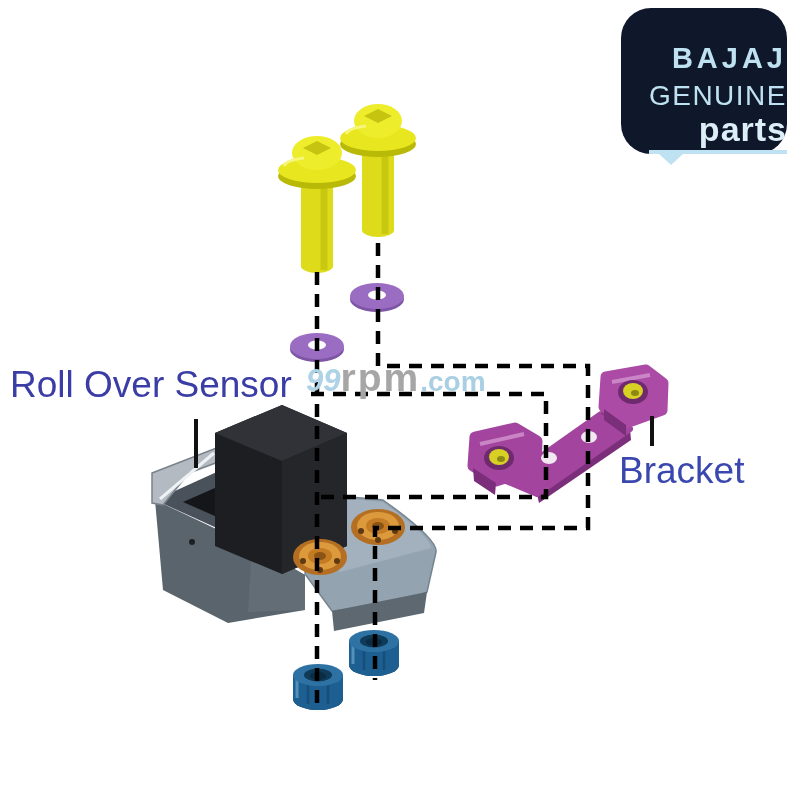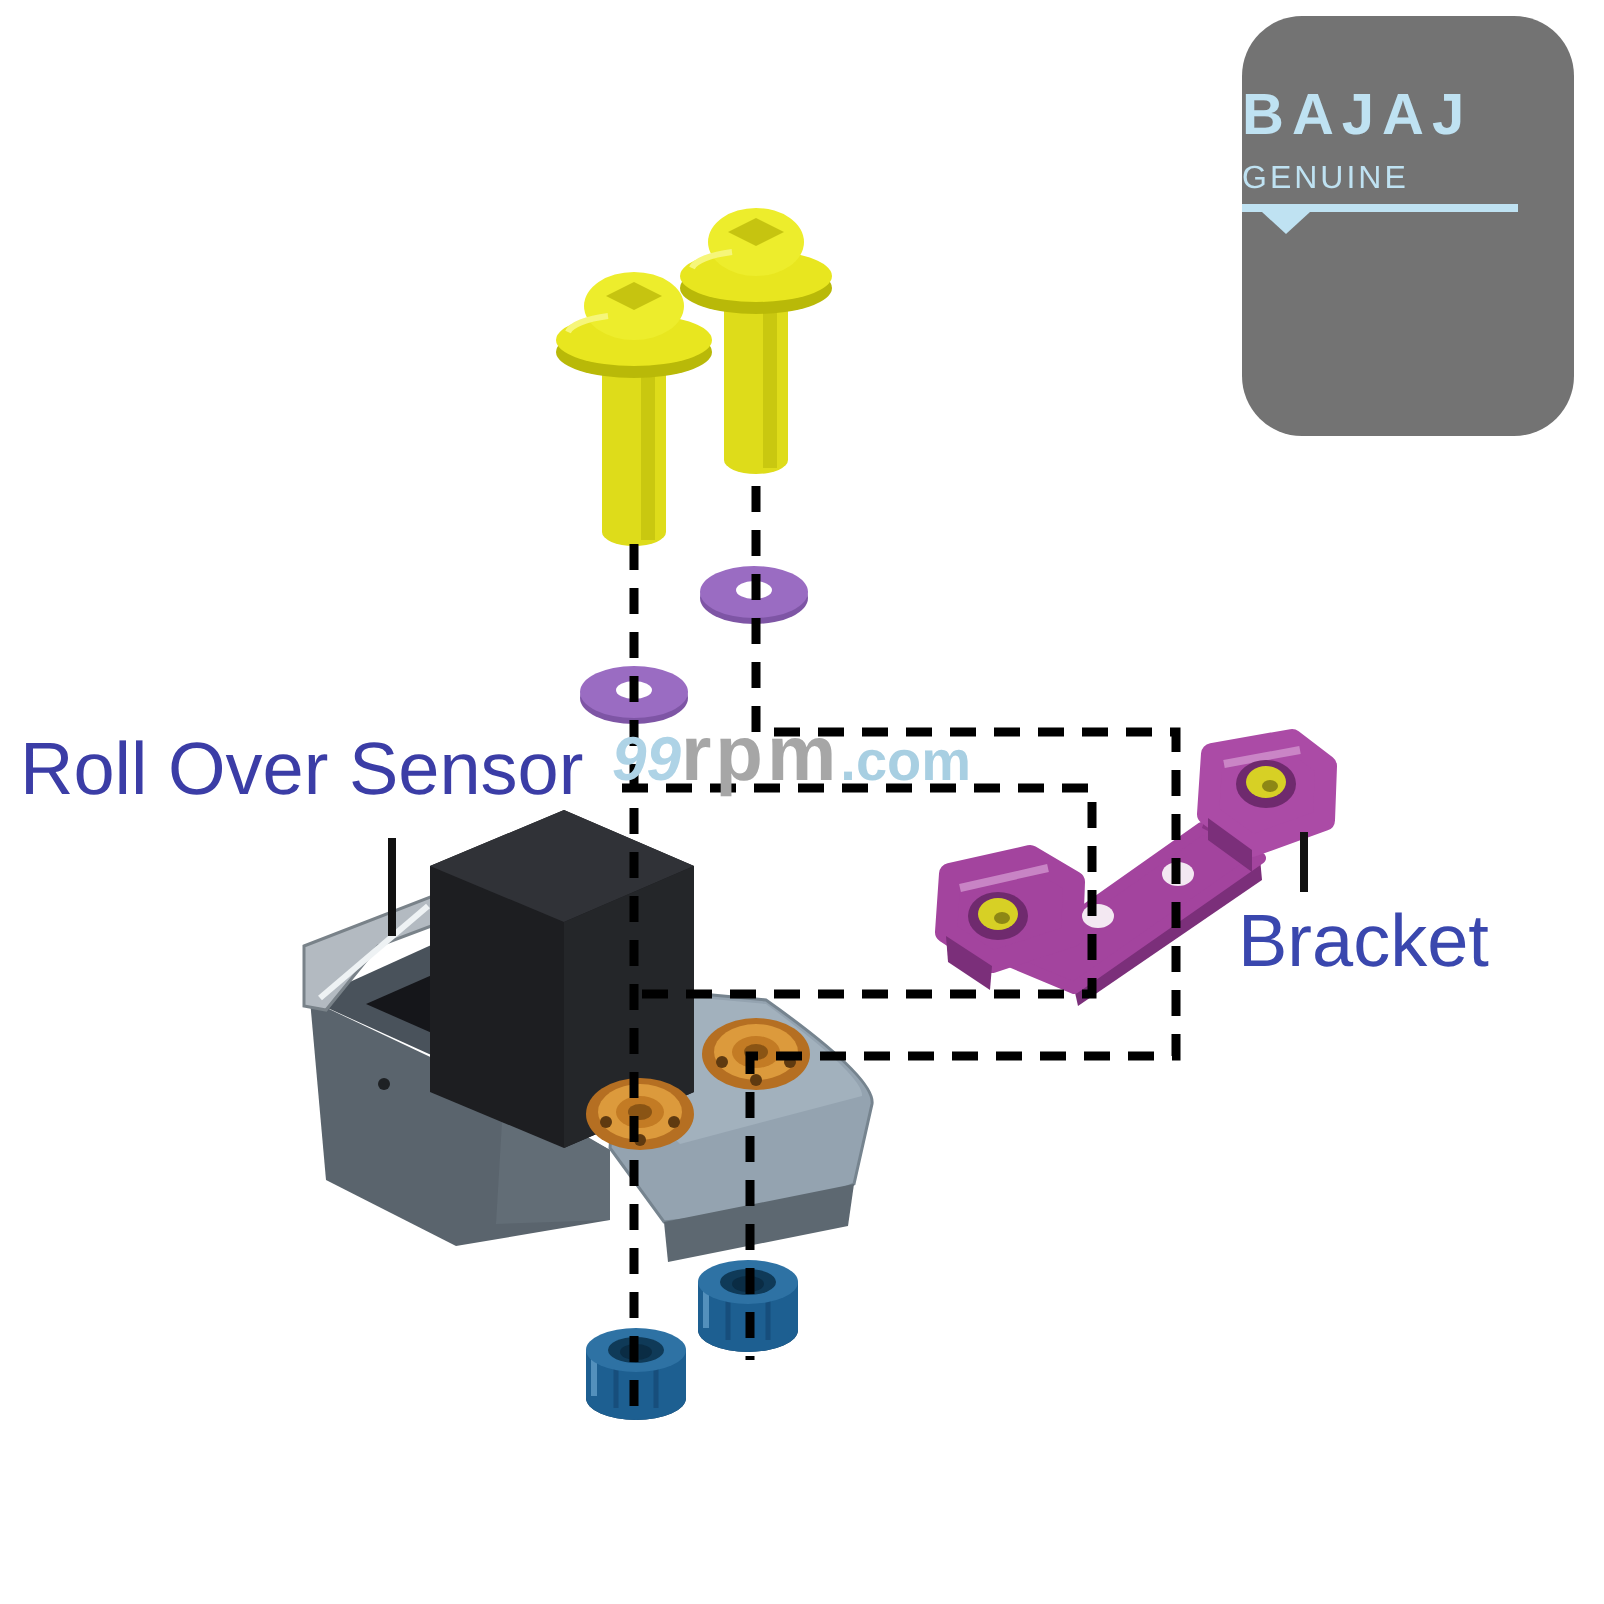--- a/index.html
+++ b/index.html
@@ -18,27 +18,27 @@
   }
   #bracket-label{color:#3a47ae;}
   .watermark{
     position:absolute;left:306px;top:358px;white-space:nowrap;
     font-weight:bold;line-height:1;
   }
   .wm-99{font-size:31px;color:#aed3e6;font-style:italic;}
   .wm-rpm{font-size:39px;color:#a6a6a6;letter-spacing:2px;}
   .wm-com{font-size:28px;color:#a8cfe2;}
   .logo{
-    position:absolute;left:621px;top:8px;width:166px;height:210px;
-    background:#737373;border-radius:30px;
-    display:flex;flex-direction:column;align-items:flex-start;
+    position:absolute;left:621px;top:8px;width:166px;height:146px;
+    background:#0f172a;border-radius:30px;
+    display:flex;flex-direction:column;align-items:flex-end;
     box-sizing:border-box;padding-top:36px;
   }
   .logo-bajaj{font-size:29px;font-weight:bold;letter-spacing:4px;color:#bfe2f2;line-height:1;}
-  .logo-genuine{font-size:16px;letter-spacing:1.5px;color:#bfe2f2;line-height:1;margin-top:9px;}
+  .logo-genuine{font-size:28px;letter-spacing:1.5px;color:#bfe2f2;line-height:1;margin-top:9px;}
   .logo-parts{font-size:34px;font-weight:bold;color:#dceff8;line-height:1;margin-top:2px;letter-spacing:1px;}
   .logo-rule{position:relative;width:138px;height:4px;background:#bfe2f2;margin-top:4px;}
   .logo-arrow{
     position:absolute;left:10px;top:4px;width:0;height:0;
     border-left:12px solid transparent;border-right:12px solid transparent;
     border-top:11px solid #bfe2f2;
   }
 </style>
 </head>
 <body>
@@ -182,18 +182,19 @@
 
   <div class="part-label" id="roll-over-sensor-label" style="left:10px; top:364px;">Roll Over Sensor</div>
 
   <div class="watermark">
     <span class="wm-99">99</span><span class="wm-rpm">rpm</span><span class="wm-com">.com</span>
   </div>
 
   <div class="logo">
     <div class="logo-bajaj">BAJAJ</div>
     <div class="logo-genuine">GENUINE</div>
+    <div class="logo-parts">parts</div>
     <div class="logo-rule">
       <div class="logo-arrow"></div>
     </div>
   </div>
 
 </div>
 
 </body></html>

